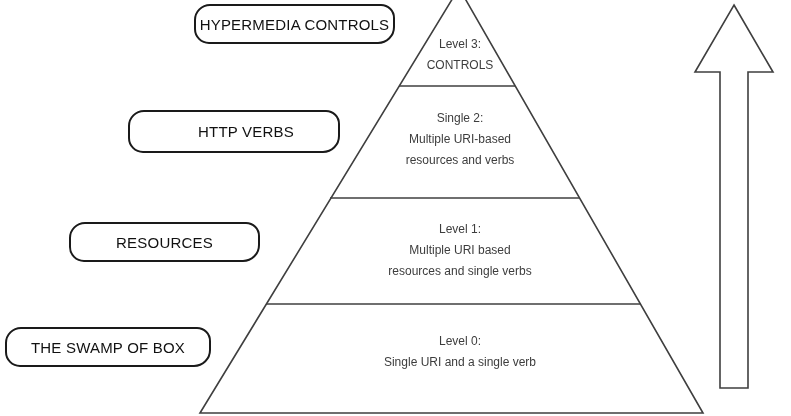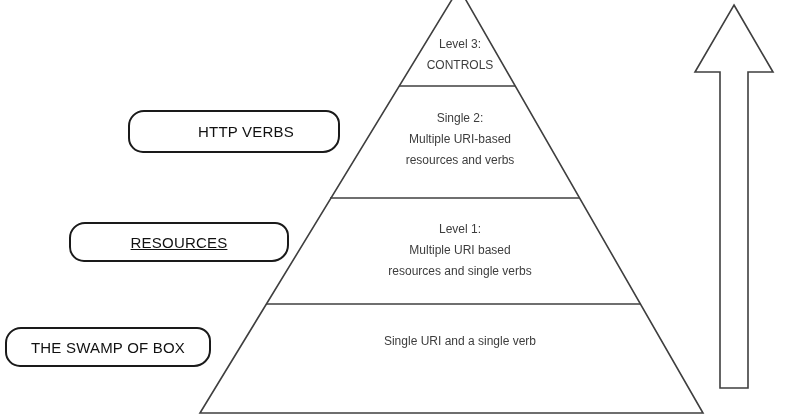--- a/index.html
+++ b/index.html
@@ -53,26 +53,29 @@
 
     <polygon points="459,-12 703,413 200,413" fill="#ffffff" stroke="#3f3f3f" stroke-width="1.6"></polygon>
 
     <line x1="399" y1="86" x2="515" y2="86" stroke="#3f3f3f" stroke-width="1.6"></line>
     <line x1="330" y1="198" x2="580" y2="198" stroke="#3f3f3f" stroke-width="1.6"></line>
     <line x1="266" y1="304" x2="641" y2="304" stroke="#3f3f3f" stroke-width="1.6"></line>
 
     <polygon points="734,5 773,72 748,72 748,388 720,388 720,72 695,72" fill="#ffffff" stroke="#3f3f3f" stroke-width="1.6" stroke-linejoin="miter"></polygon>
   </svg>
 
+  <div class="side-box" style="left:194px; top:4px; width:201px; height:40px;">
+    <span>HYPERMEDIA CONTROLS</span>
+  </div>
 
   <div class="side-box" style="left:128px; top:110px; width:212px; height:43px;padding-left:24px;">
     <span>HTTP VERBS</span>
   </div>
 
-  <div class="side-box" style="left:69px; top:222px; width:220px; height:40px;text-decoration:underline;">
+  <div class="side-box" style="left:69px; top:222px; width:191px; height:40px;">
     <span>RESOURCES</span>
   </div>
 
   <div class="side-box" style="left:5px; top:327px; width:206px; height:40px;">
     <span>THE SWAMP OF BOX</span>
   </div>
 
   <div class="pyr-text" style="left:460px; top:34px;">
     <div>Level 3:</div>
     <div>CONTROLS</div>
@@ -84,16 +87,17 @@
     <div>resources and verbs</div>
   </div>
 
   <div class="pyr-text" style="left:460px; top:219px;">
     <div>Level 1:</div>
     <div>Multiple URI based</div>
     <div>resources and single verbs</div>
   </div>
 
   <div class="pyr-text" style="left:460px; top:331px;">
+    <div>Level 0:</div>
     <div>Single URI and a single verb</div>
   </div>
 
 </div>
 
 </body></html>

